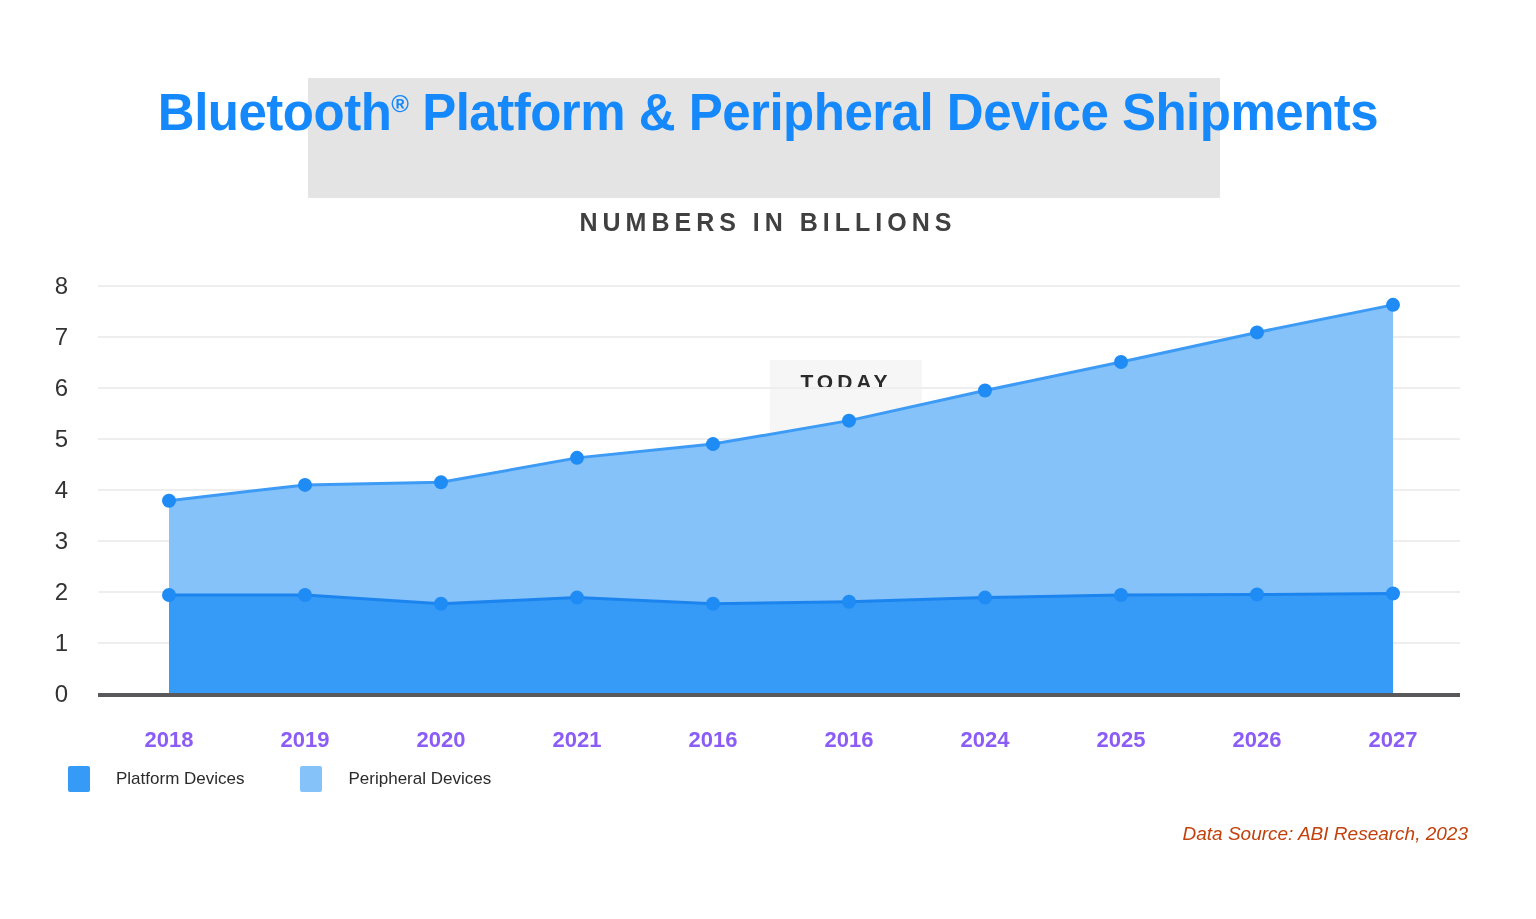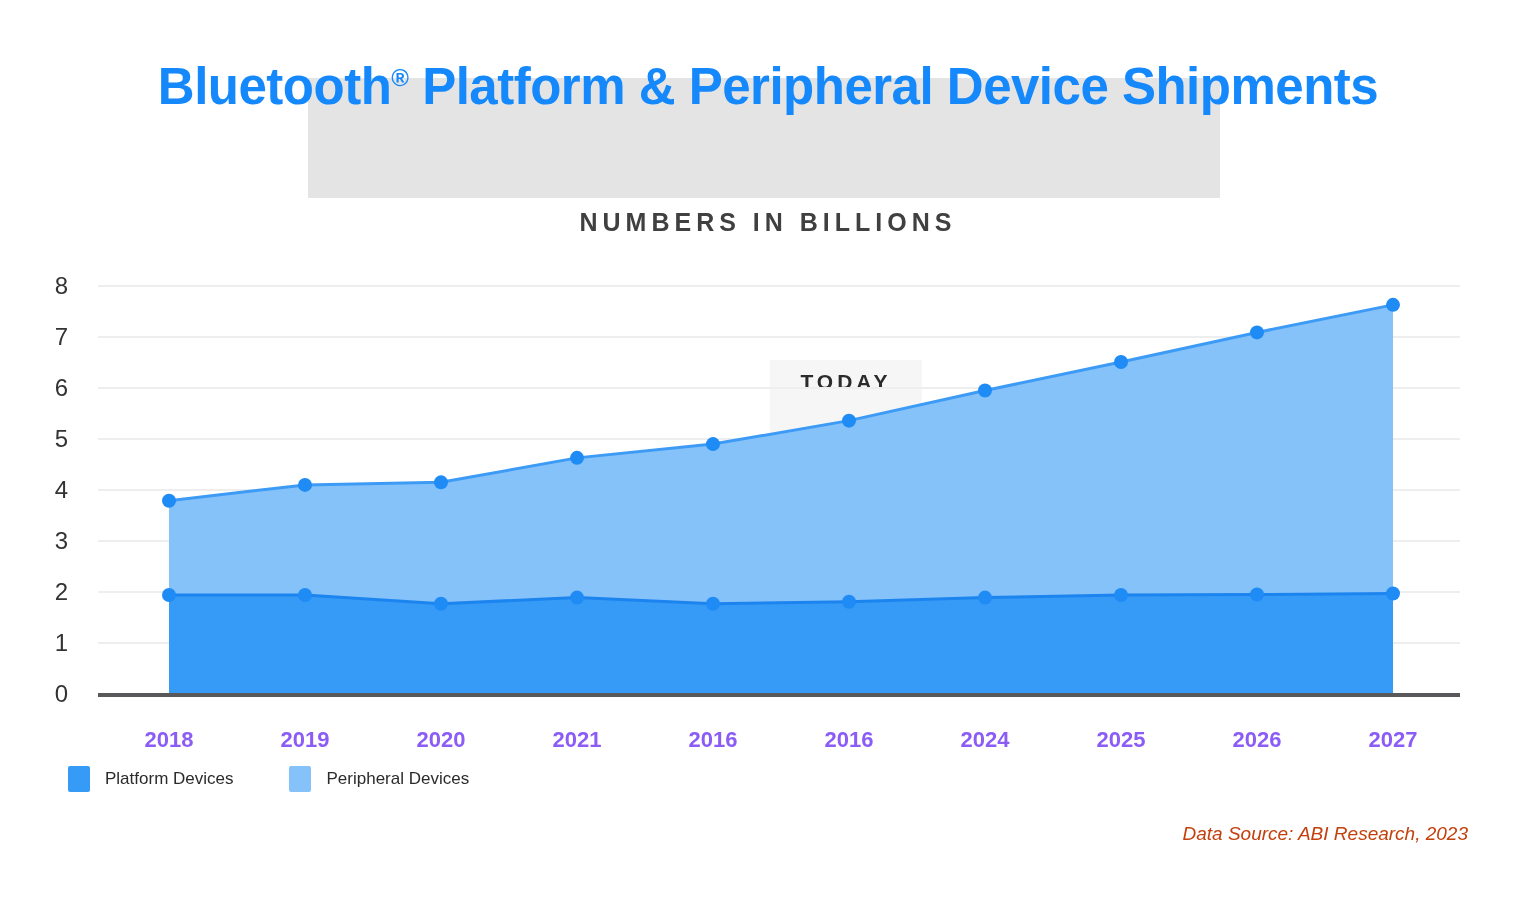--- a/index.html
+++ b/index.html
@@ -26,24 +26,24 @@
   }
   #title-wrap {
     position: absolute;
     left: 0;
     top: 52px;
     width: 1536px;
     text-align: center;
     pointer-events: none;
   }
   #chart-title {
-    margin: 0;
+    margin: 12px;
     font-family: "Liberation Sans", sans-serif;
     font-size: 51px;
-    line-height: 52px;
+    line-height: 80px;
     font-weight: bold;
     color: #1589fb;
     letter-spacing: -0.5px;
   }
   #chart-title .reg {
     font-size: 24px;
     vertical-align: 18px;
     font-weight: bold;
   }
   #chart-subtitle {
@@ -109,21 +109,21 @@
     position: absolute;
     left: 68px;
     top: 766px;
     display: flex;
     align-items: center;
     gap: 56px;
   }
   .legend-item {
     display: flex;
     align-items: center;
-    gap: 15px;
+    gap: 26px;
   }
   .legend-swatch {
     width: 22px;
     height: 26px;
     border-radius: 2px;
   }
   .legend-text {
     font-size: 17px;
     color: #2b2b2b;
   }

